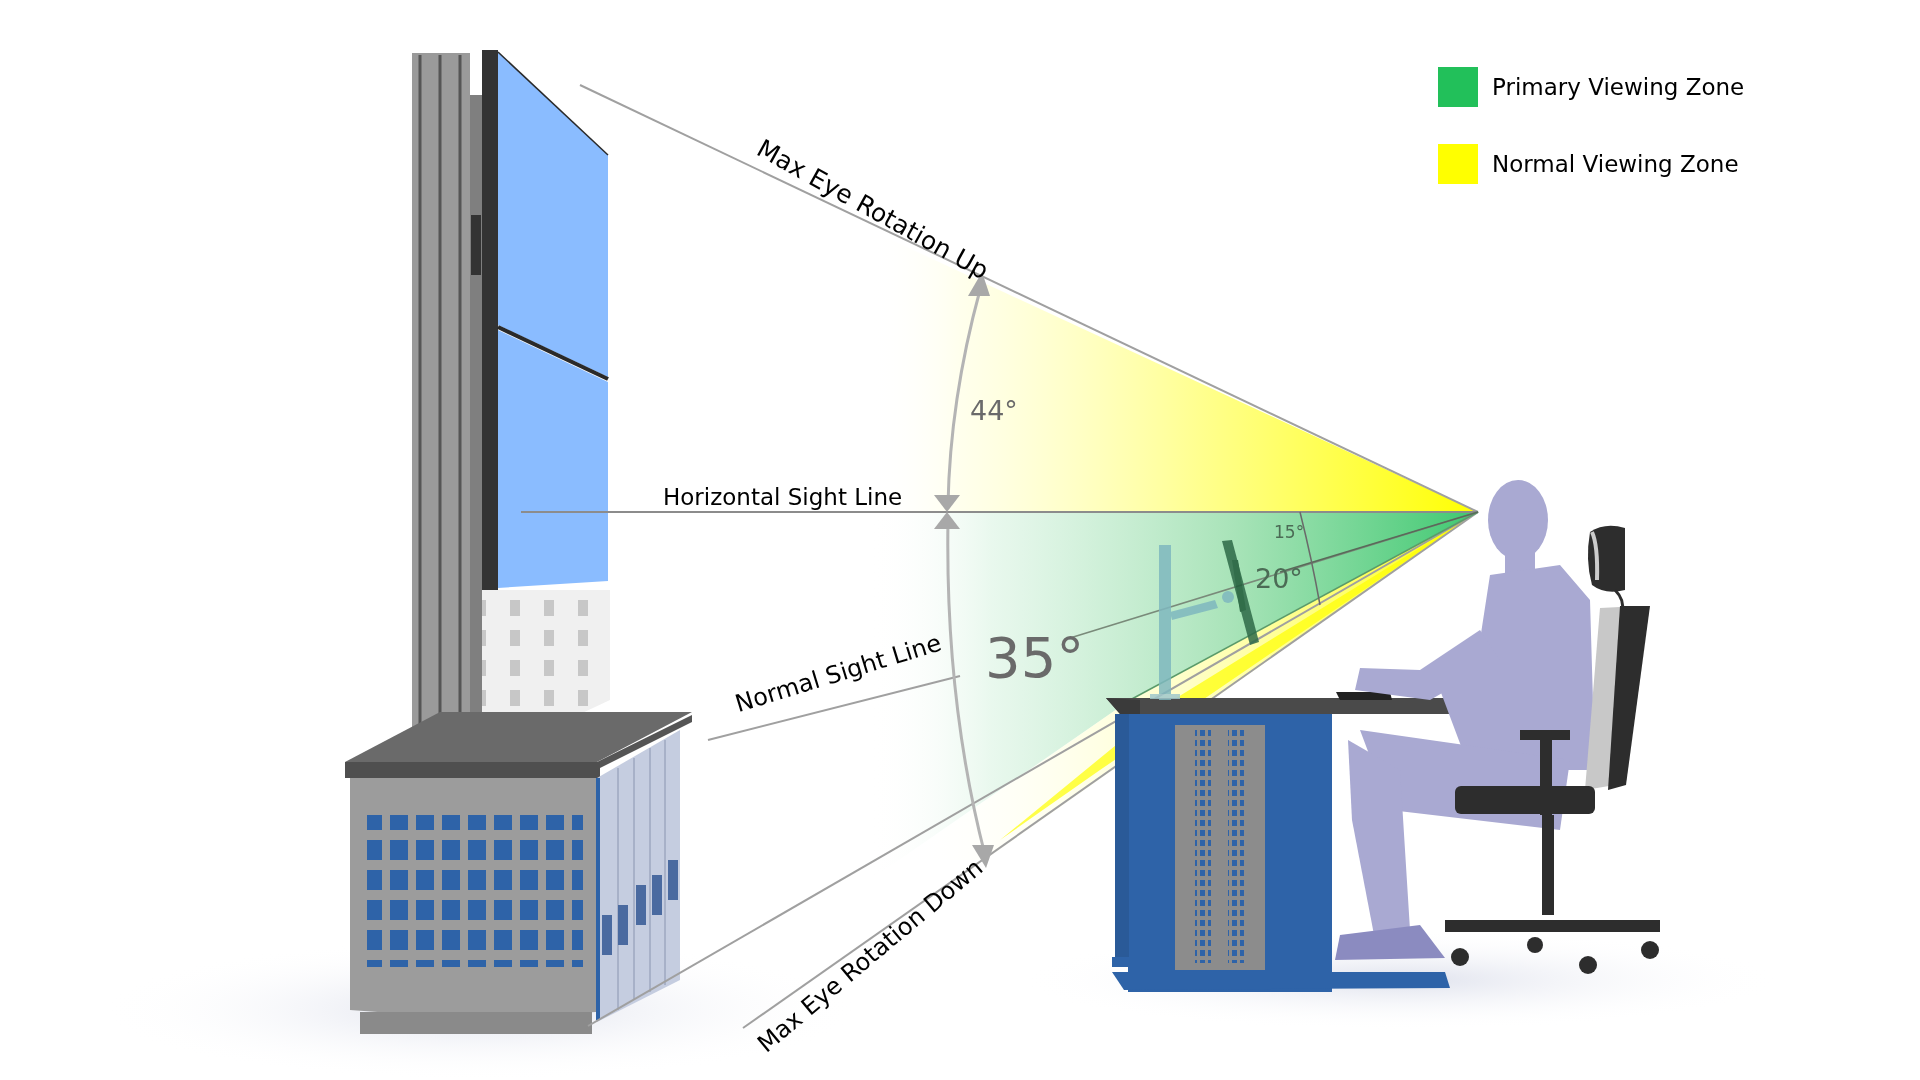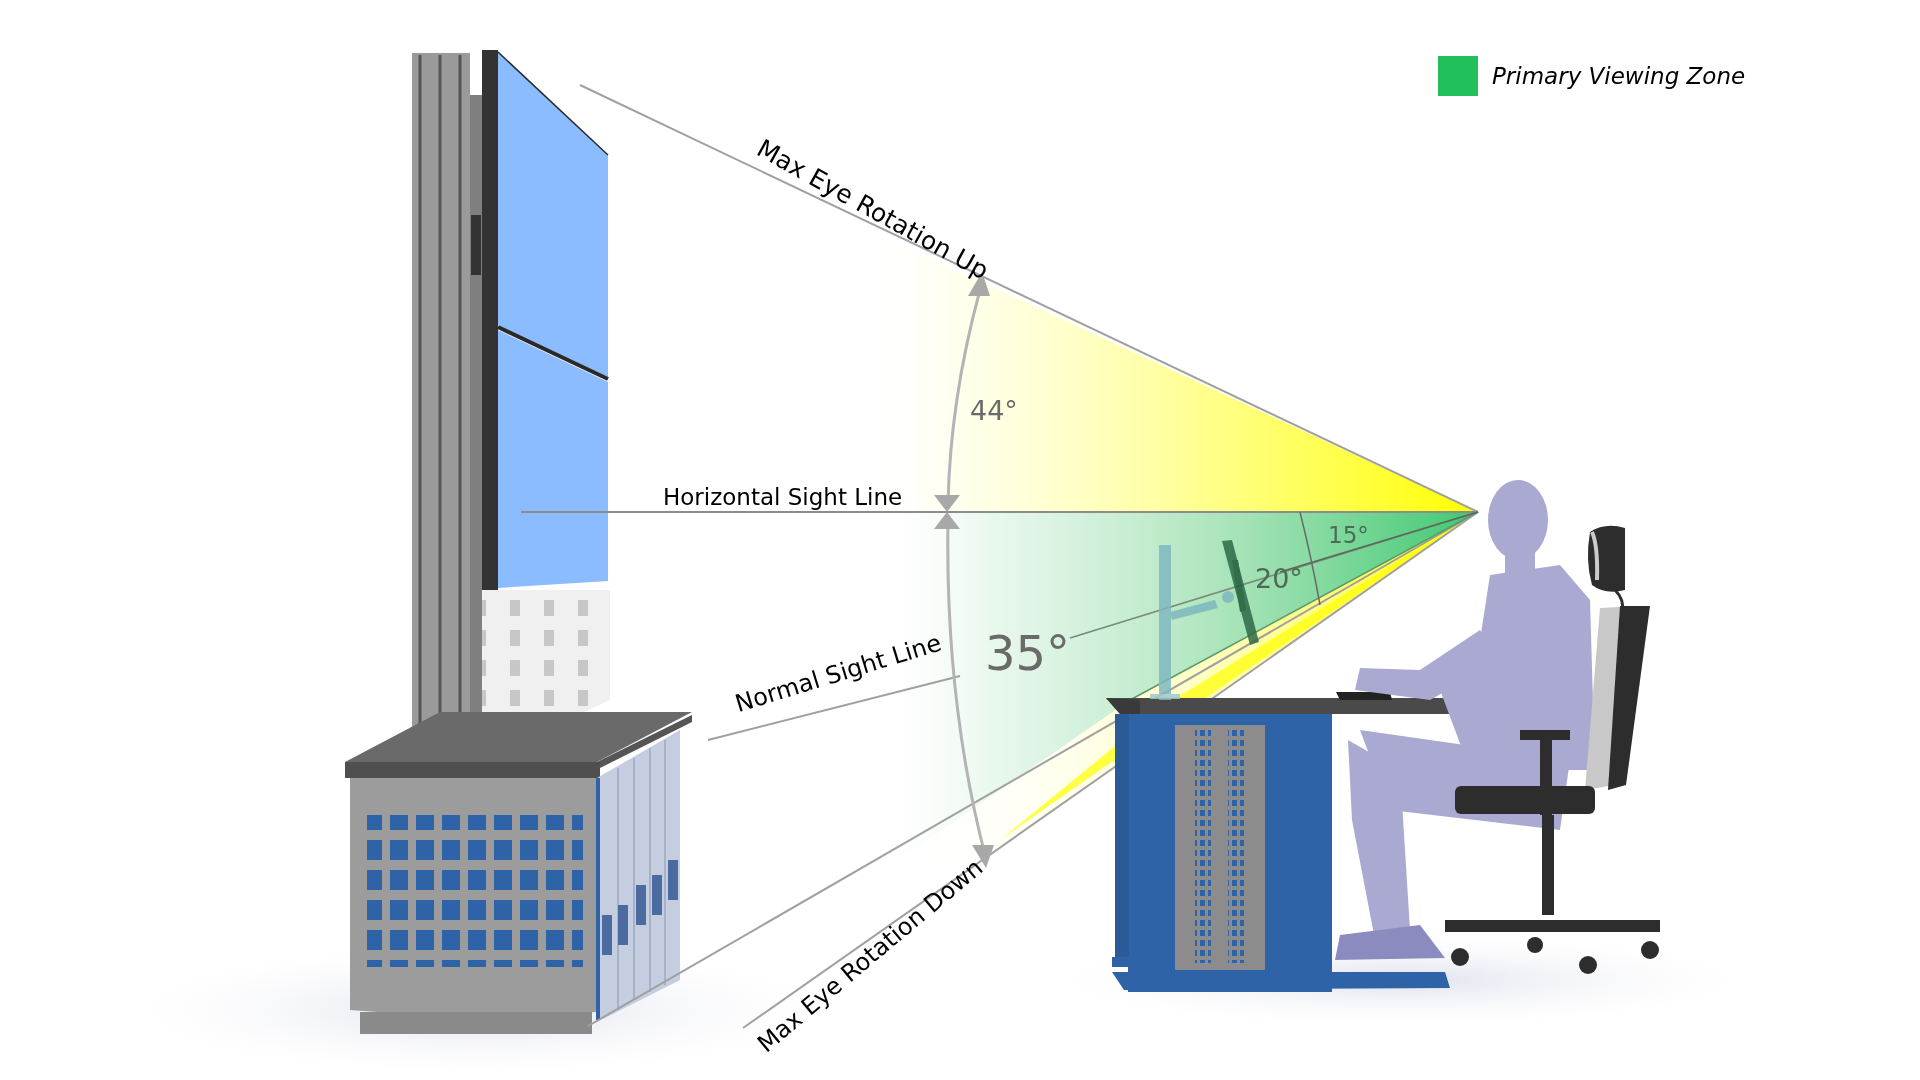--- a/index.html
+++ b/index.html
@@ -1,19 +1,19 @@
 <!DOCTYPE html>
 <html><head>
 <meta charset="utf-8">
 <style>
   html, body { margin:0; padding:0; background:#ffffff; }
   body { width:1920px; height:1080px; overflow:hidden; position:relative;
          font-family:"DejaVu Sans", "Liberation Sans", sans-serif; }
   #stage { position:absolute; left:0; top:0; width:1920px; height:1080px; }
-  .legend { position:absolute; left:1438px; top:55px;font-style:italic; }
+  .legend { position:absolute; left:1438px; top:66px; }
   .legend-item { display:flex; align-items:center; height:42px; margin-bottom:35px; }
   .swatch { width:40px; height:40px; margin-right:14px; }
   .legend-label { font-size:23px; color:#000; white-space:nowrap; }
   .rot-label { position:absolute; font-size:24px; color:#000; white-space:nowrap; transform-origin:left bottom; }
   .deg-label { position:absolute; color:#6a6a6a; white-space:nowrap; }
   .deg-label.green { color:#4b6b55; }
 </style>
 </head>
 <body>
 
@@ -194,26 +194,30 @@
   <div class="rot-label" style="left:752px; top:130px; transform:rotate(29deg); font-size:25px;">Max Eye Rotation Up</div>
 
   <div class="rot-label" style="left:663px; top:484px; font-size:23px;">Horizontal Sight Line</div>
 
   <div class="rot-label" style="left:740px; top:690px; transform:rotate(-17deg); font-size:24px;">Normal Sight Line</div>
 
   <div class="rot-label" style="left:770px; top:1030px; transform:rotate(-40deg); font-size:24px;">Max Eye Rotation Down</div>
 
   <div class="deg-label" style="left:970px; top:395px; font-size:27px;">44°</div>
 
-  <div class="deg-label" style="left:985px; top:625px; font-size:48px;">35°</div>
-
-  <div class="deg-label green" style="left:1328px; top:522px; font-size:23px;">15°</div>
+  <div class="deg-label" style="left:985px; top:625px; font-size:56px;">35°</div>
+
+  <div class="deg-label green" style="left:1274px; top:522px; font-size:17px;">15°</div>
 
   <div class="deg-label green" style="left:1255px; top:563px; font-size:27px;">20°</div>
 
   
   <div class="legend">
     <div class="legend-item">
       <div class="swatch" style="background:#22c05a;"></div>
       <span class="legend-label">Primary Viewing Zone</span>
     </div>
+    <div class="legend-item">
+      <div class="swatch" style="background:#ffff00;"></div>
+      <span class="legend-label">Normal Viewing Zone</span>
+    </div>
   </div>
 </div>
 
 </body></html>

